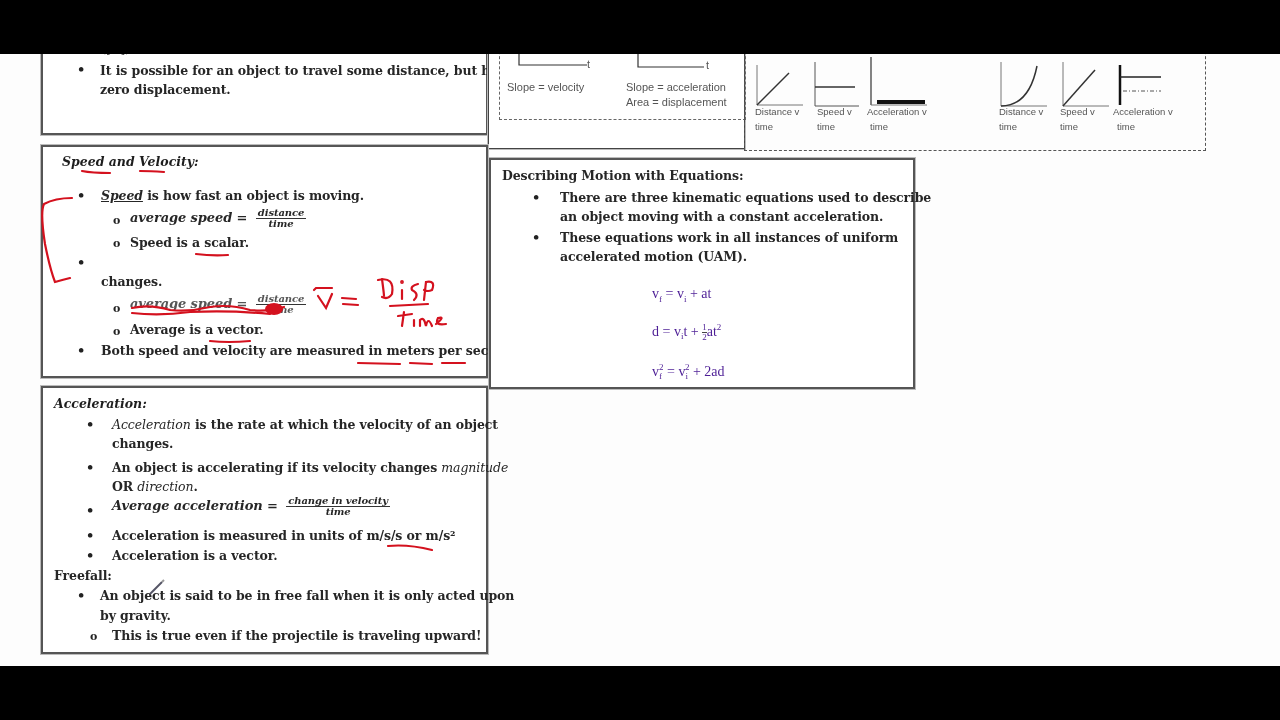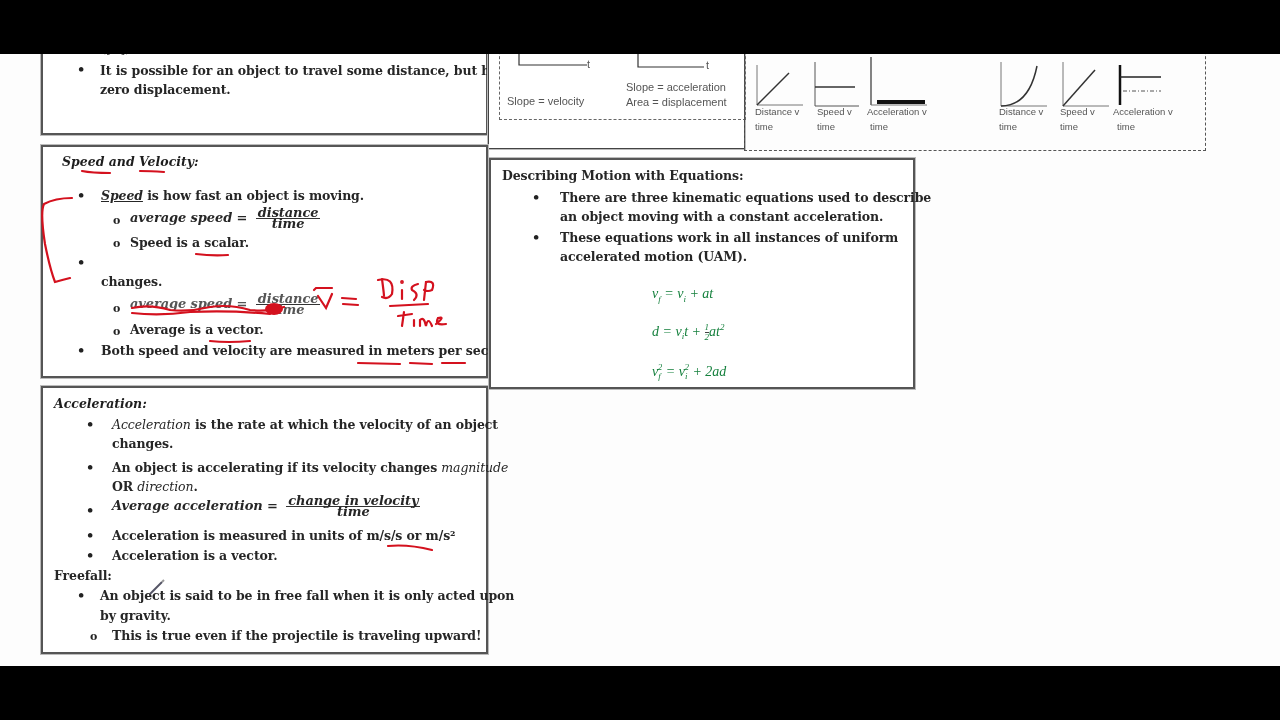--- a/index.html
+++ b/index.html
@@ -5,27 +5,27 @@
   html,body{margin:0;padding:0;}
   body{width:1280px;height:720px;background:#000;position:relative;overflow:hidden;
        font-family:"DejaVu Serif","Liberation Serif",serif;color:#222;}
   .page{position:absolute;left:0;top:54px;width:1280px;height:612px;background:#fdfdfd;overflow:hidden;}
   .box{position:absolute;border:2px solid #555;box-shadow:inset 0 0 0 1px #fff, 0 0 0 1px #bbb;background:#fff;}
   .t{position:absolute;font-size:12.5px;font-weight:bold;white-space:nowrap;color:#262626;letter-spacing:-0.1px;}
   .bul{position:absolute;font-size:13px;font-weight:bold;}
   .circ{position:absolute;font-size:11px;font-weight:bold;}
   .it{font-style:italic;}
   .u{text-decoration:underline;}
-  .frac{display:inline-block;vertical-align:middle;text-align:center;font-size:13px;font-style:italic;line-height:10px;margin-left:4px;}
+  .frac{display:inline-block;vertical-align:middle;text-align:center;font-size:10px;font-style:italic;line-height:10px;margin-left:4px;}
   .frac .num{display:block;border-bottom:1px solid #333;padding:0 2px;}
   .frac .den{display:block;}
   .sans{font-family:"Liberation Sans","DejaVu Sans",sans-serif;font-weight:normal;color:#555;font-size:11px;}
   .small{font-size:9.5px;}
   .dash{position:absolute;border:1px dashed #666;}
-  .eq{position:absolute;font-family:"Liberation Serif","DejaVu Serif",serif;font-style:italic;font-size:14px;color:#15803d;white-space:nowrap;font-weight:normal;}
+  .eq{position:absolute;font-family:"Liberation Serif","DejaVu Serif",serif;font-size:14px;color:#4c1d95;white-space:nowrap;font-weight:normal;}
   .red{position:absolute;pointer-events:none;}
   .heading{position:absolute;font-size:12.5px;font-weight:bold;font-style:italic;color:#1e1e1e;}
 </style>
 </head>
 <body>
 
 <div class="page">
 
   <div class="box" style="left:41px;top:-10px;width:443px;height:87px;">
     <span class="t" style="left:58px;top:-2px;font-size:10px;">([m]).</span>
@@ -37,21 +37,21 @@
   <div class="box" style="left:488px;top:-10px;width:255px;height:103px;border-width:1px;border-color:#444;">
     <div class="dash" style="left:10px;top:-4px;width:245px;height:77px;"></div>
     <svg style="position:absolute;left:28px;top:4px;" width="80" height="24">
       <polyline points="2,0 2,16 70,16" fill="none" stroke="#333" stroke-width="1.2"></polyline>
     </svg>
     <span class="sans" style="position:absolute;left:98px;top:13px;">t</span>
     <svg style="position:absolute;left:147px;top:4px;" width="80" height="24">
       <polyline points="2,0 2,18 68,18" fill="none" stroke="#333" stroke-width="1.2"></polyline>
     </svg>
     <span class="sans" style="position:absolute;left:217px;top:14px;">t</span>
-    <span class="sans" style="position:absolute;left:18px;top:36px;margin-top:14px;">Slope = velocity</span>
+    <span class="sans" style="position:absolute;left:18px;top:36px;">Slope = velocity</span>
     <span class="sans" style="position:absolute;left:137px;top:36px;">Slope = acceleration</span>
     <span class="sans" style="position:absolute;left:137px;top:51px;">Area = displacement</span>
   </div>
 
   <div class="dash" style="left:744px;top:-8px;width:460px;height:103px;border-width:1.5px;border-color:#555;">
 
     <svg style="position:absolute;left:10px;top:18px;" width="50" height="45">
       <line x1="2" y1="0" x2="2" y2="40" stroke="#777" stroke-width="1"></line>
         <line x1="2" y1="40" x2="48" y2="40" stroke="#777" stroke-width="1"></line>
       <line x1="2" y1="40" x2="34" y2="8" stroke="#333" stroke-width="1.5"></line>

